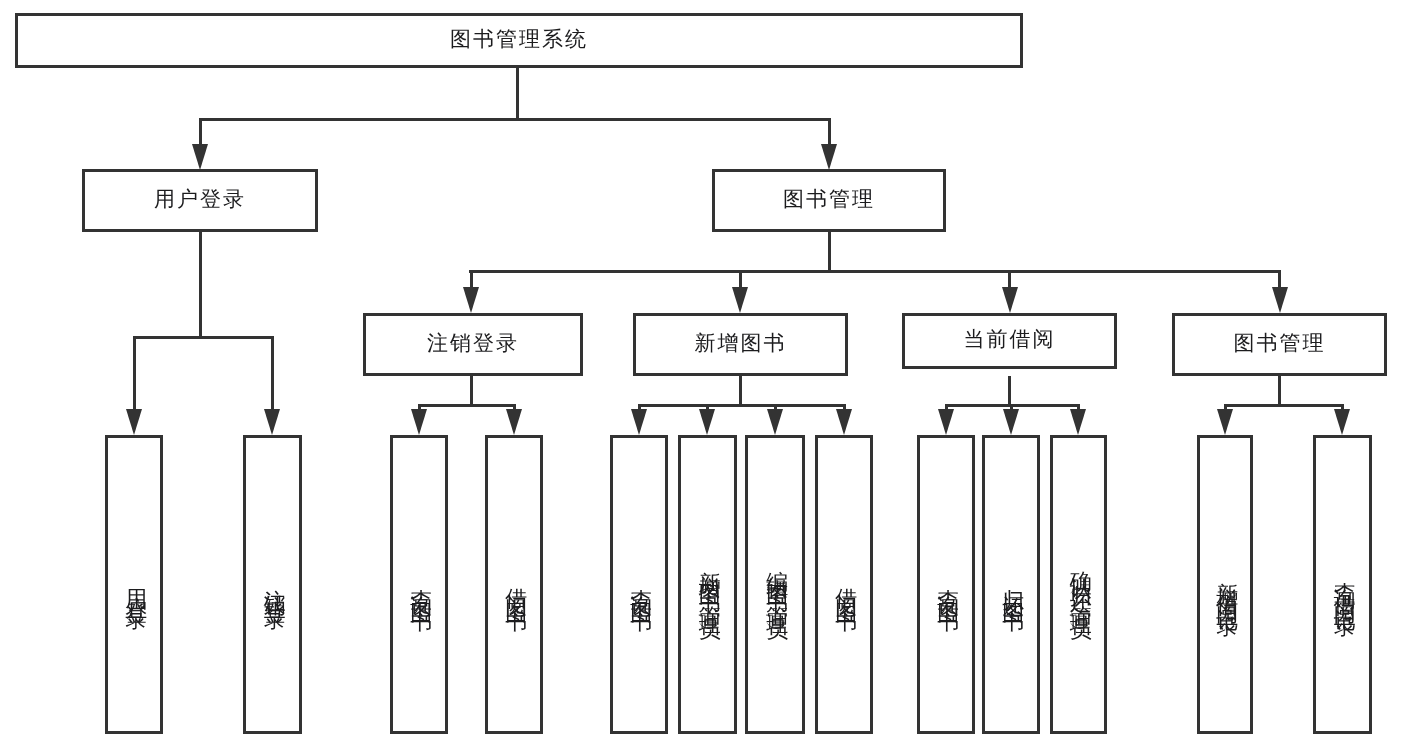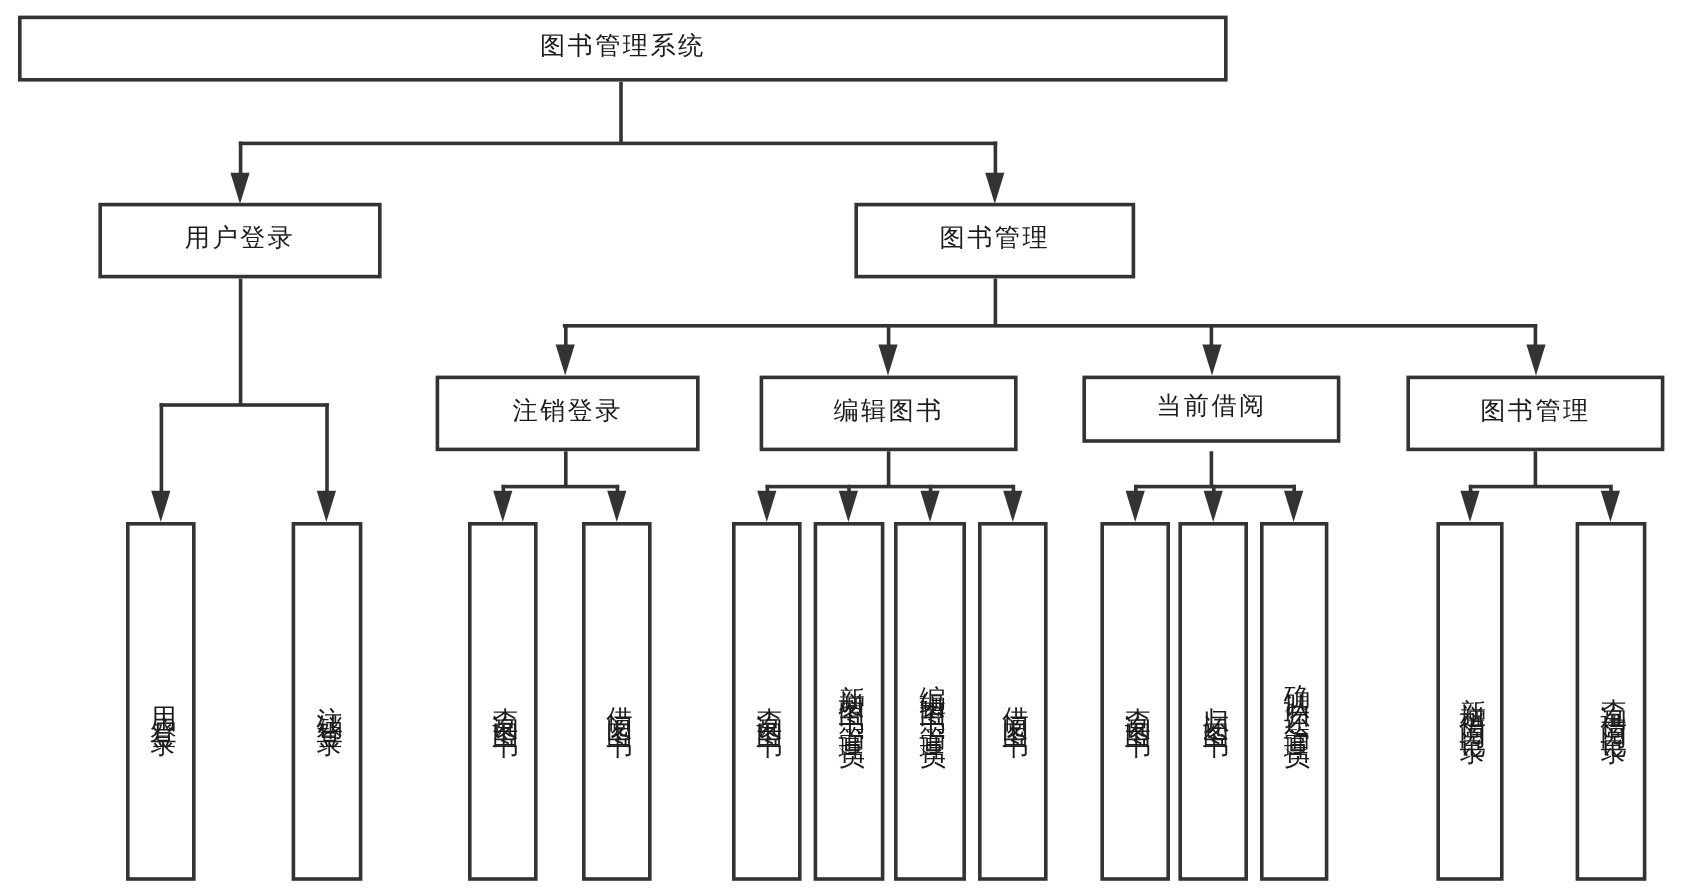--- a/index.html
+++ b/index.html
@@ -110,21 +110,21 @@
   <div class="ah" style="left:1070px;top:409px"></div>
   <div class="ah" style="left:1217px;top:409px"></div>
   <div class="ah" style="left:1334px;top:409px"></div>
 
   <div class="box" style="left:15px;top:13px;width:1008px;height:55px">图书管理系统</div>
 
   <div class="box" style="left:82px;top:169px;width:236px;height:63px">用户登录</div>
   <div class="box" style="left:712px;top:169px;width:234px;height:63px">图书管理</div>
 
   <div class="box" style="left:363px;top:313px;width:220px;height:63px">注销登录</div>
-  <div class="box" style="left:633px;top:313px;width:215px;height:63px">编辑图书</div>
+  <div class="box" style="left:633px;top:313px;width:215px;height:63px">新增图书</div>
   <div class="box" style="left:902px;top:313px;width:215px;height:56px">当前借阅</div>
   <div class="box" style="left:1172px;top:313px;width:215px;height:63px">图书管理</div>
 
   <div class="box vbox" style="left:105px;top:435px;width:58px;height:299px">用户登录</div>
   <div class="box vbox" style="left:243px;top:435px;width:59px;height:299px">注销登录</div>
 
   <div class="box vbox" style="left:390px;top:435px;width:58px;height:299px">查询图书</div>
   <div class="box vbox" style="left:485px;top:435px;width:58px;height:299px">借阅图书</div>
 
   <div class="box vbox" style="left:610px;top:435px;width:58px;height:299px">查询图书</div>

